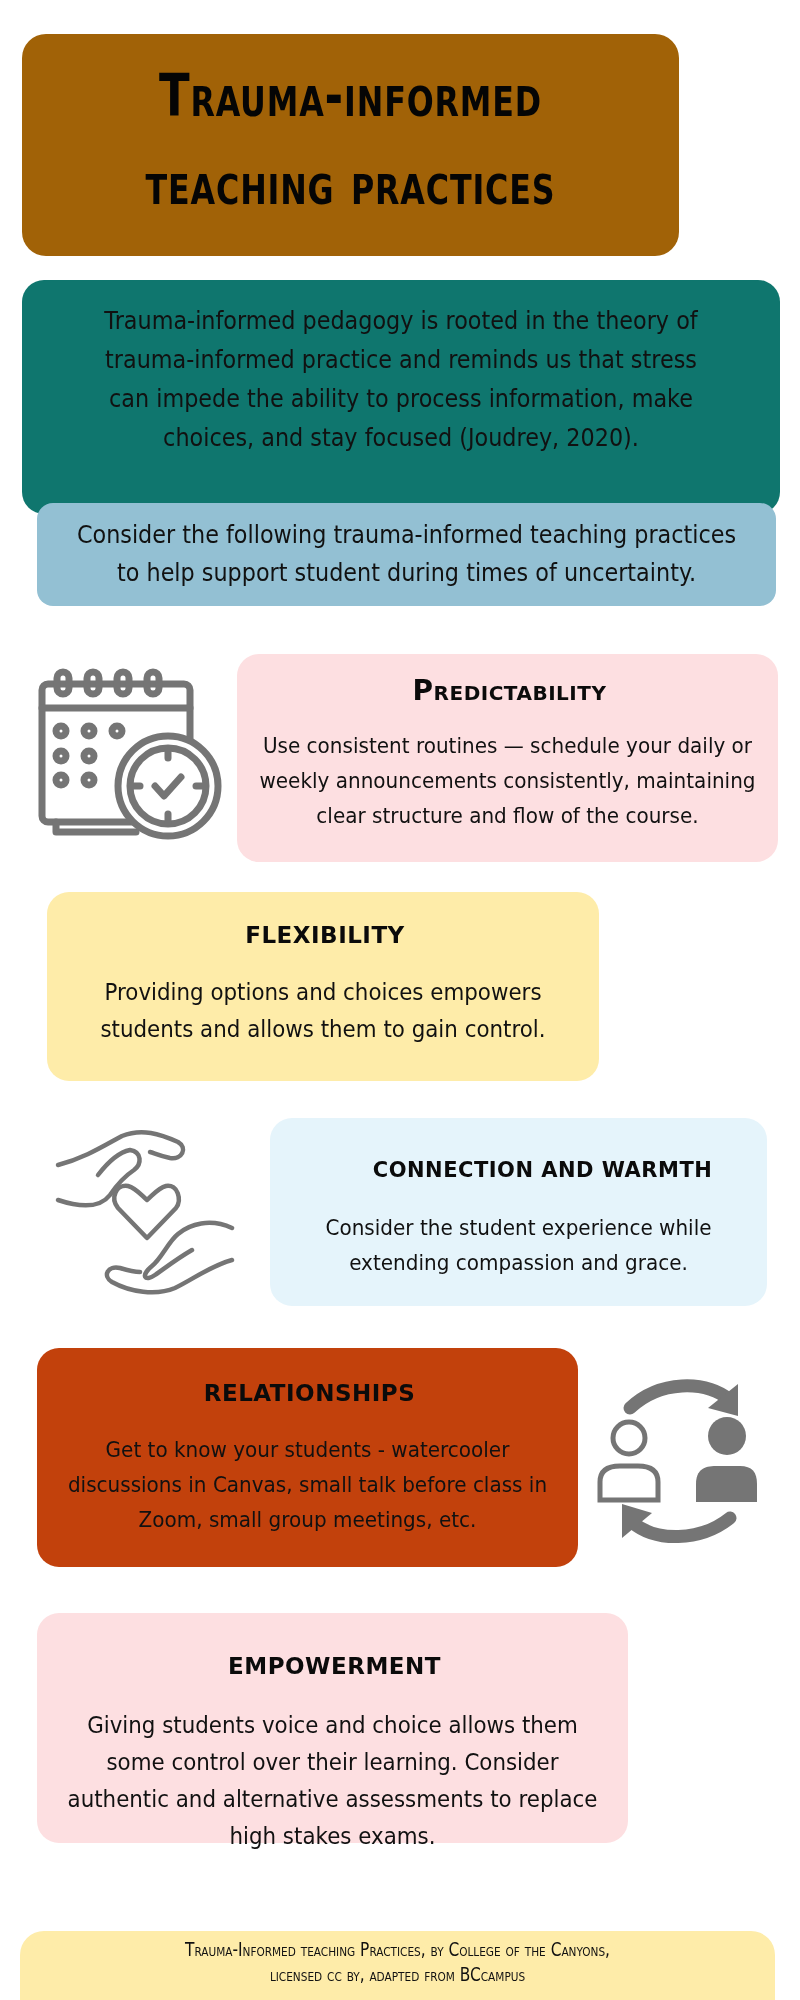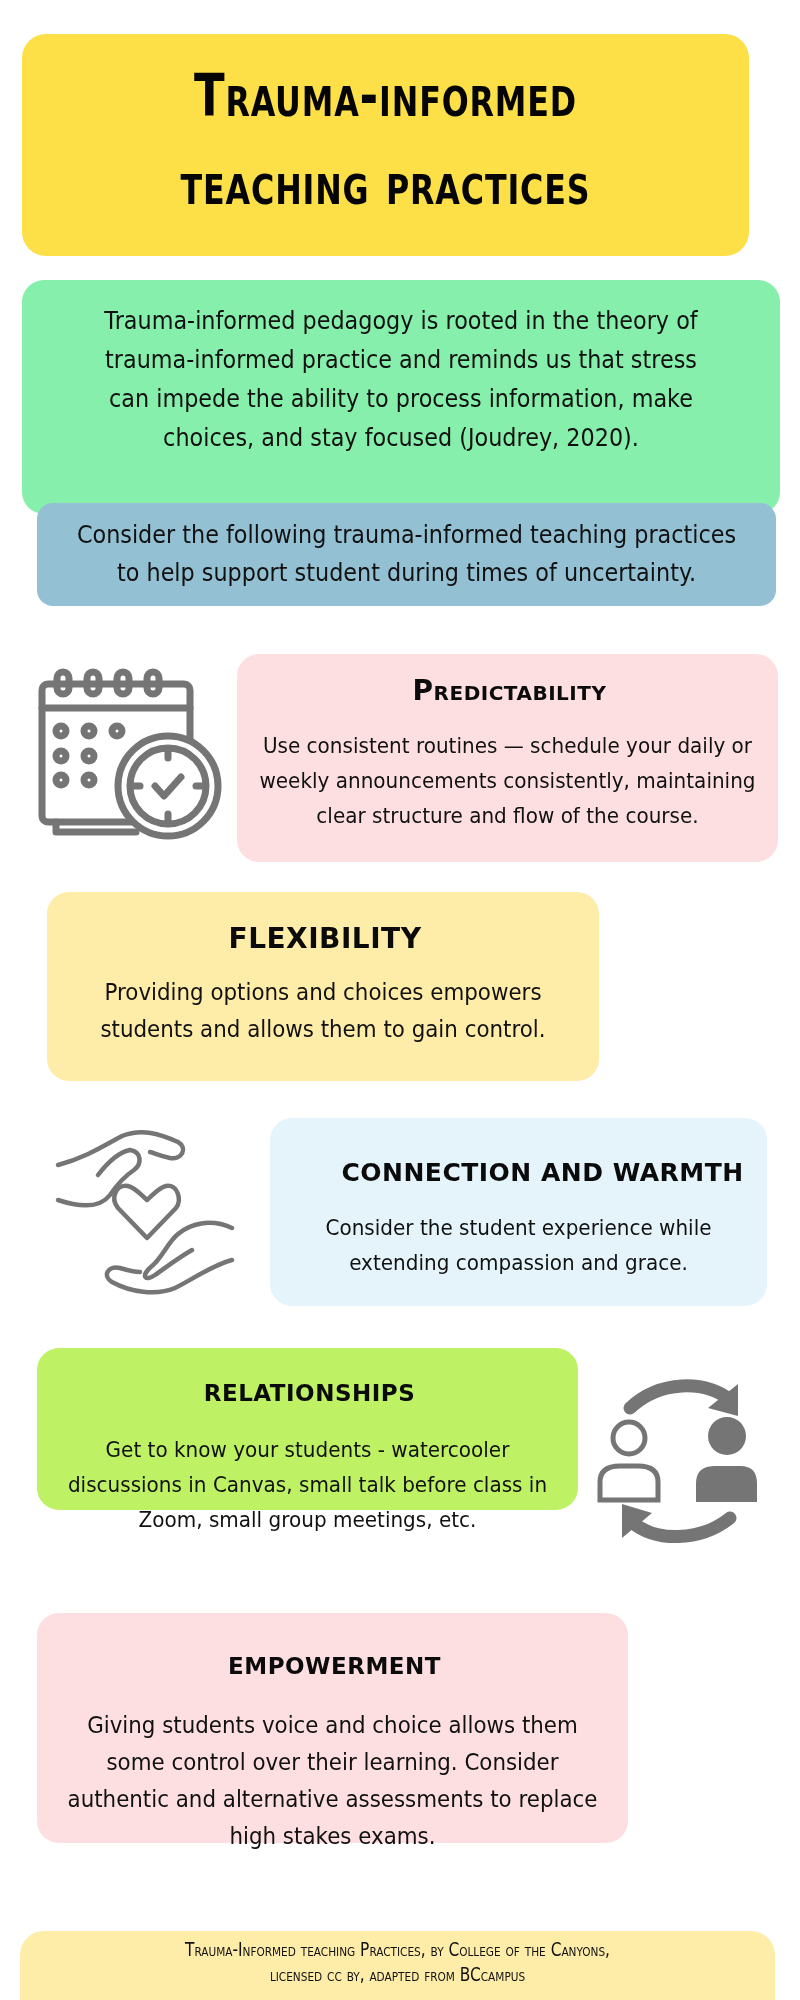--- a/index.html
+++ b/index.html
@@ -4,54 +4,54 @@
 <style>
   * { box-sizing: border-box; margin: 0; padding: 0; }
   html, body { width: 800px; height: 2000px; background: #ffffff; overflow: hidden; }
   body { position: relative; font-family: "DejaVu Sans", sans-serif; color: #111; }
 
   .box { position: absolute; border-radius: 22px; text-align: center; }
   .sans { font-family: "DejaVu Sans", sans-serif; font-weight: 400; }
   .head { font-family: "DejaVu Sans", sans-serif; font-weight: 700; font-variant: small-caps; color: #0b0b0b; }
 
   
-  #title-box { left: 22px; top: 34px; width: 727px; height: 222px; background: #fde047; border-radius: 24px; }
+  #title-box { left: 22px; top: 34px; width: 657px; height: 222px; background: #a16207; border-radius: 24px; }
   #title-box .t1, #title-box .t2 {
     position: absolute; left: 0; right: 0; text-align: center;
     font-family: "DejaVu Sans Condensed", "DejaVu Sans", sans-serif; font-weight: 700;
     font-variant: small-caps; color: #050505; letter-spacing: 1px;
   }
   #title-box .t1 { top: 28px; font-size: 58px; transform: scaleX(0.86); }
   #title-box .t2 { top: 116px; font-size: 58px; transform: scaleX(0.86); text-transform: lowercase; }
 
   
-  #intro-box { left: 22px; top: 280px; width: 758px; height: 234px; background: #86efac; }
+  #intro-box { left: 22px; top: 280px; width: 758px; height: 234px; background: #0f766e; }
   #intro-box p { position: absolute; left: 40px; right: 40px; top: 22px; font-size: 24px; line-height: 39px; transform: scaleX(0.93); }
 
   
   #consider-box { left: 37px; top: 503px; width: 739px; height: 103px; background: #93c0d3; border-radius: 16px; }
   #consider-box p { position: absolute; left: 0; right: 0; top: 13px; font-size: 24px; line-height: 38px; transform: scaleX(0.93); }
 
   
   .card-title { position: absolute; left: 4px; right: 0; font-size: 25px; letter-spacing: 0.5px; }
   .card-body { position: absolute; left: 0; right: 0; font-size: 21.5px; line-height: 35px; transform: scaleX(0.93); }
 
   #pred-box { left: 237px; top: 654px; width: 541px; height: 208px; background: #fddfe1; }
   #pred-box .card-title { top: 20px; font-size: 28px; }
   #pred-box .card-body { top: 74px; }
 
   #flex-box { left: 47px; top: 892px; width: 552px; height: 189px; background: #feeca9; }
-  #flex-box .card-title { top: 30px; text-transform: uppercase; font-variant: normal; font-size: 28px; }
+  #flex-box .card-title { top: 30px; text-transform: uppercase; font-variant: normal; font-size: 23px; }
   #flex-box .card-body { top: 82px; font-size: 23px; line-height: 37px; }
 
   #conn-box { left: 270px; top: 1118px; width: 497px; height: 188px; background: #e5f4fb; }
-  #conn-box .card-title { top: 40px; text-transform: uppercase; font-variant: normal; font-size: 25px; padding-left: 44px; }
+  #conn-box .card-title { top: 40px; text-transform: uppercase; font-variant: normal; font-size: 21px; padding-left: 44px; }
   #conn-box .card-body { top: 92px; }
 
-  #rel-box { left: 37px; top: 1348px; width: 541px; height: 162px; background: #bef264; }
+  #rel-box { left: 37px; top: 1348px; width: 541px; height: 219px; background: #c2410c; }
   #rel-box .card-title { top: 32px; text-transform: uppercase; font-variant: normal; font-size: 23px; }
   #rel-box .card-body { top: 84px; }
 
   #emp-box { left: 37px; top: 1613px; width: 591px; height: 230px; background: #fddfe1; }
   #emp-box .card-title { top: 40px; text-transform: uppercase; font-variant: normal; font-size: 23px; }
   #emp-box .card-body { top: 94px; font-size: 23px; line-height: 37px; }
 
   #footer-box { left: 20px; top: 1931px; width: 755px; height: 100px; background: #feeca9; border-radius: 24px; }
   #footer-box p {
     position: absolute; left: 0; right: 0; top: 6px; font-size: 19px; line-height: 25px;

